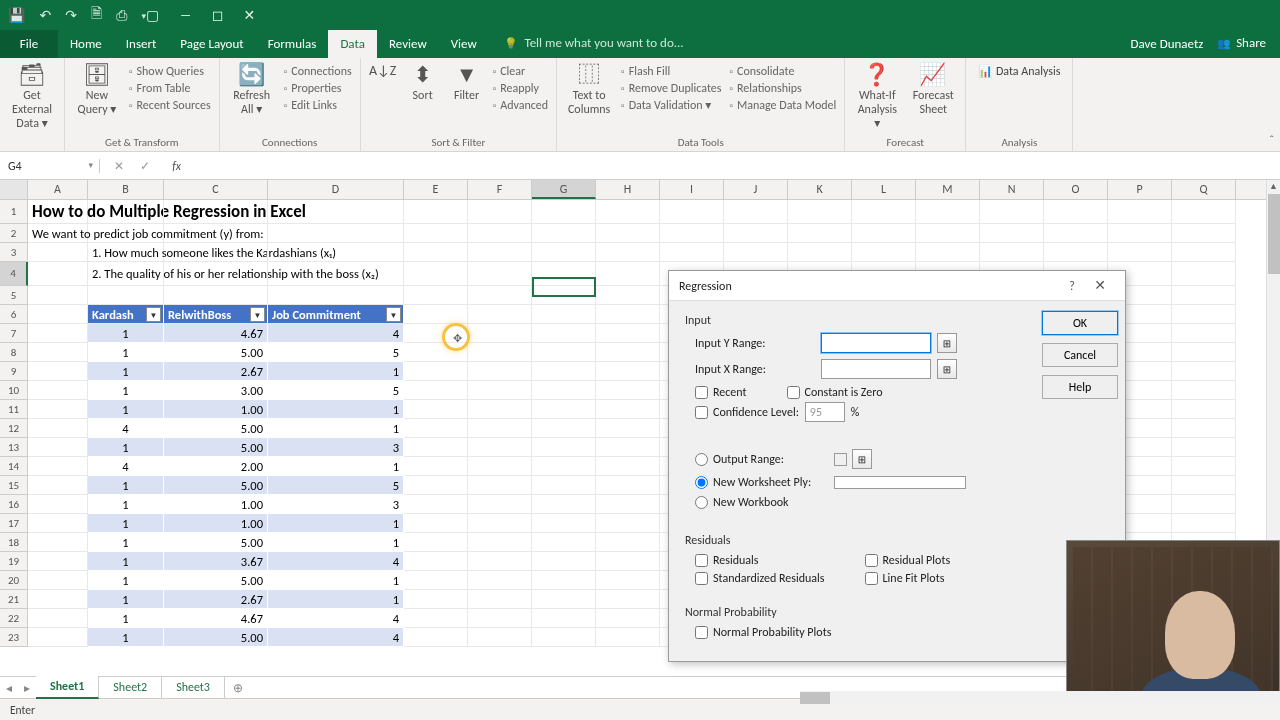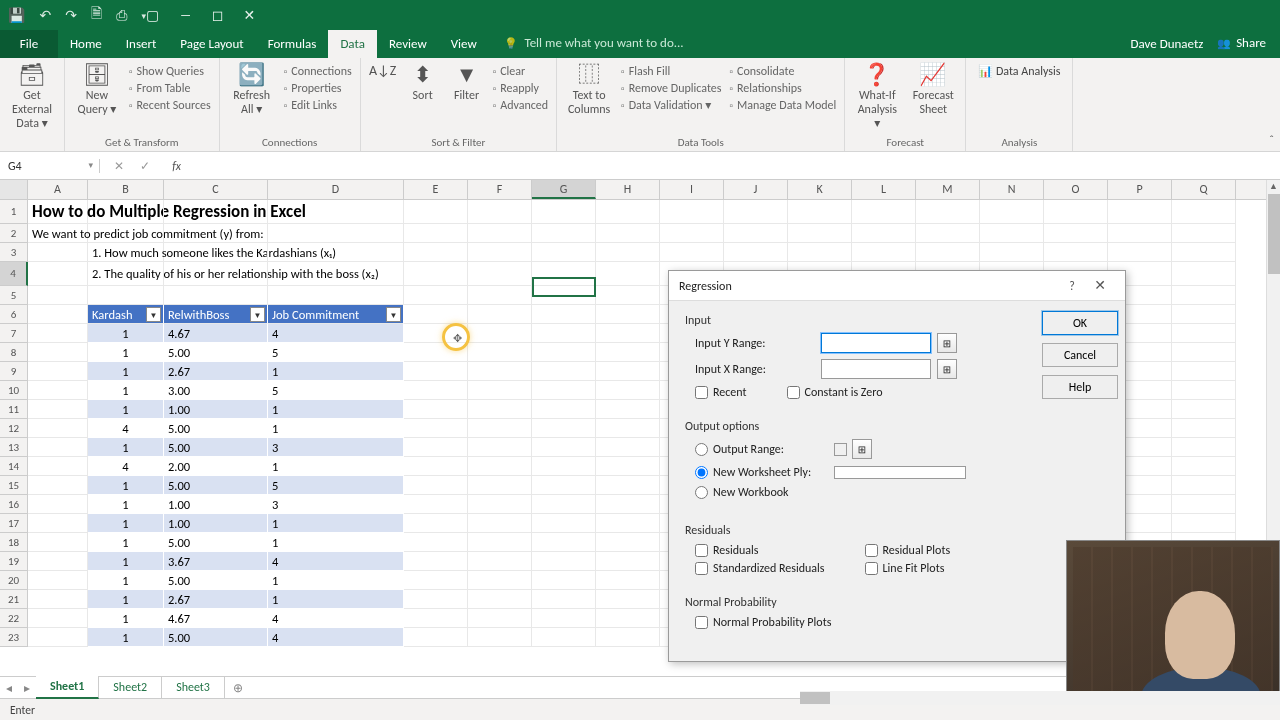--- a/index.html
+++ b/index.html
@@ -45,25 +45,25 @@
 .colheads .sel { width:28px; border-right:1px solid #ccc; background:#e6e6e6;}
 .colheads .ch { border-right:1px solid #ccc; text-align:center; font-size:12px; color:#555; line-height:19px;}
 .colheads .ch.sel-col { background:#d4d4d4; border-bottom:2px solid #217346;}
 .rows { }
 .row { display:flex; height:19px; }
 .row .rh { width:28px; background:#f3f2f1; border-right:1px solid #ccc; border-bottom:1px solid #ccc; text-align:center; font-size:11px; color:#555; line-height:19px;}
 .row .rh.sel-row{ background:#d4d4d4; border-right:2px solid #217346;}
 .row .cell { border-right:1px solid #e8e8e8; border-bottom:1px solid #e8e8e8; padding:0 4px; font-size:12.5px; line-height:19px; overflow:hidden; white-space:nowrap;}
 .row.big { height:24px;}
 .row.big .cell, .row.big .rh { line-height:24px;}
-.row .cell.th { background:#4472c4; color:#fff; font-weight:400; border-right:1px solid #fff; position:relative;}
+.row .cell.th { background:#4472c4; color:#fff; font-weight:700; border-right:1px solid #fff; position:relative;}
 .row .cell.th .drop { position:absolute; right:2px; top:2px; width:15px; height:15px; background:#fff; color:#333; font-size:8px; text-align:center; line-height:15px; border:1px solid #888;}
 .row .cell.tbl { background:#d9e1f2; border-right:1px solid #fff; border-bottom:1px solid #fff;}
 .row .cell.tbl.alt{ background:#fff;}
-.row .cell.r { }
+.row .cell.r { text-align:right;}
 .row .cell.c { text-align:center;}
 .selbox { position:absolute; border:2px solid #217346; pointer-events:none;}
 .highlight { position:absolute; width:28px; height:28px; border:3px solid #f5c242; border-radius:50%; box-shadow:0 0 6px #f5c24288; pointer-events:none;}
 .scroll-v { position:absolute; right:0; top:0; width:14px; height:100%; background:#f1f1f1; border-left:1px solid #ddd;}
 .scroll-v .thumb{ position:absolute; top:0; width:12px; height:80px; background:#c1c1c1; left:1px;}
 .scroll-v .arr{ position:absolute; width:100%; text-align:center; font-size:9px; color:#666;}
 
 .sheettabs { height:22px; background:#fff; border-top:1px solid #ccc; display:flex; align-items:center; font-size:12px;}
 .sheettabs .navbtn { width:18px; text-align:center; color:#888;}
 .sheettabs .stab { padding:0 14px; border-right:1px solid #ccc; line-height:21px; color:#217346; cursor:pointer;}
@@ -773,23 +773,30 @@
       <div class="tworow">
         <div class="chk">
             <input type="checkbox" style="">
             <span>Recent</span>
           </div>
         <div class="chk">
             <input type="checkbox" style="">
             <span>Constant is Zero</span>
           </div>
       </div>
+      <div class="frow">
+          <div class="chk">
+            <input type="checkbox" style="">
+            <span>Confidence Level:</span>
+          </div>
+        <input type="text" style="width: 40px; color: rgb(153, 153, 153);" disabled="" value="95">
+        <span>%</span>
+        </div>
     </div>
     <div class="section" style="width:340px">
-      <div class="sectlabel">Output options</div>
       <div class="frow radio">
           <input type="radio" name="out" style="">
           <label style="width:116px">Output Range:</label>
         <input type="text" disabled="" style="background: rgb(240, 240, 240);">
         <span class="picker">⊞</span>
         </div>
       <div class="frow radio">
           <input type="radio" name="out" checked="" style="">
           <label style="width:116px">New Worksheet Ply:</label>
         <input type="text" style="width: 132px;">

